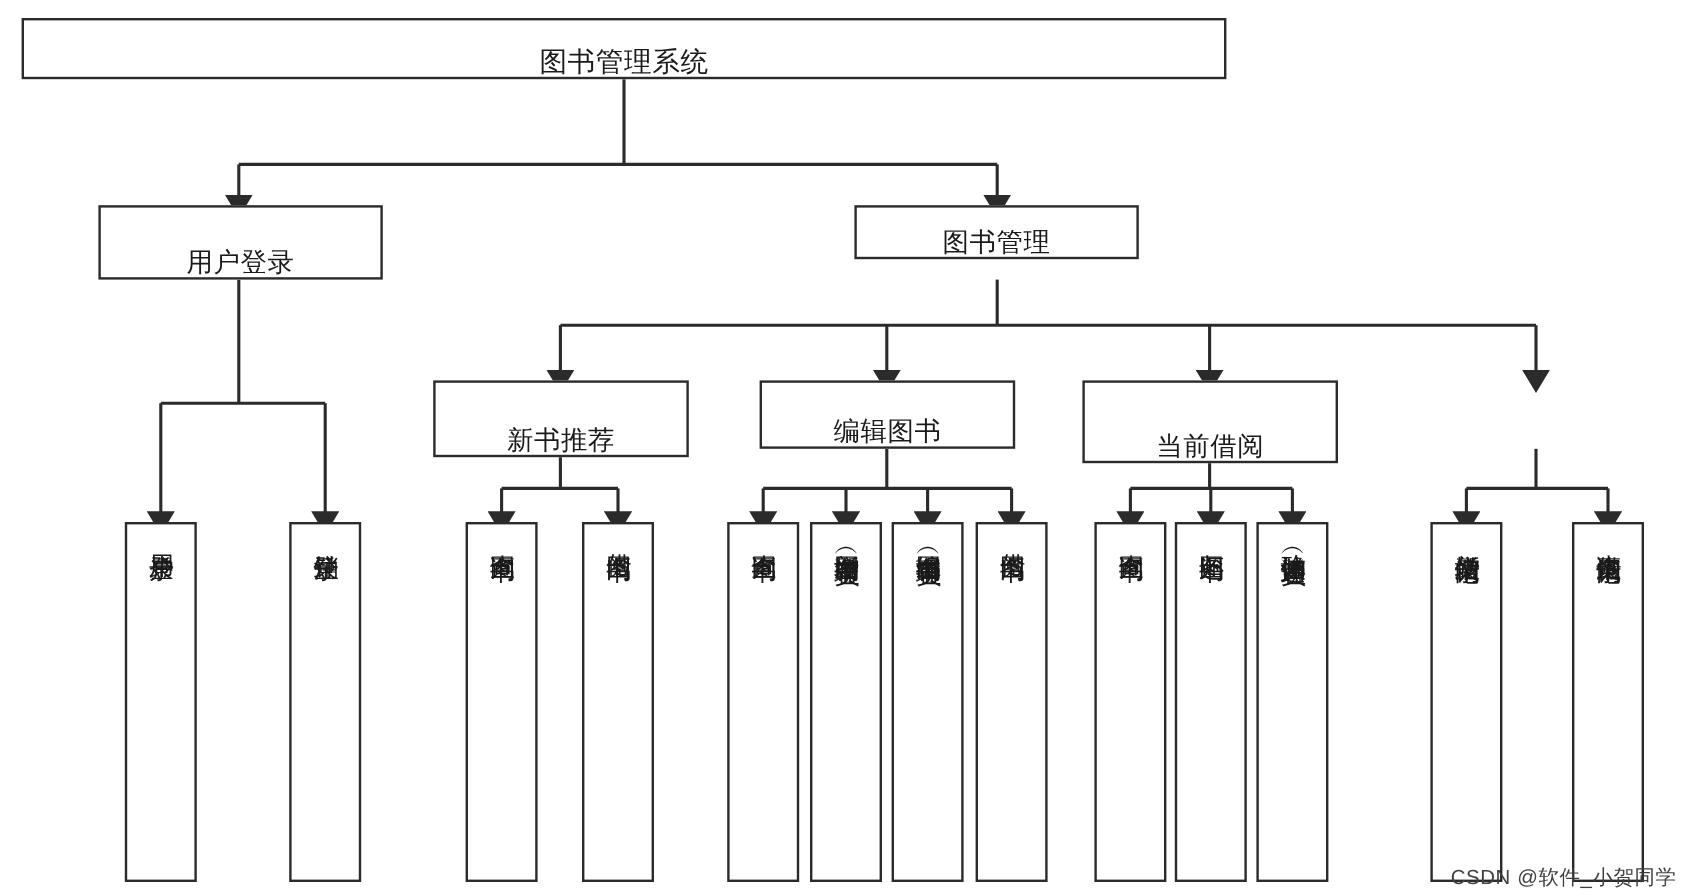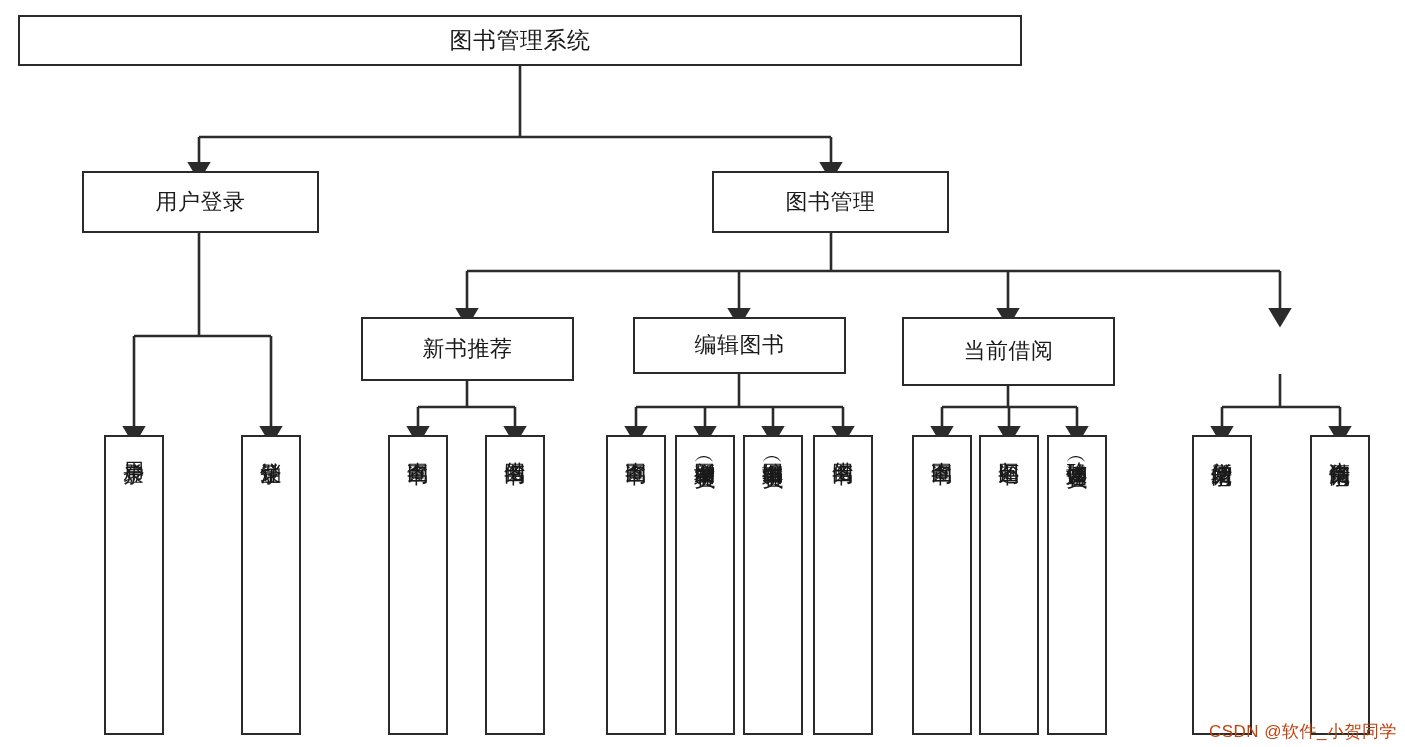--- a/index.html
+++ b/index.html
@@ -24,21 +24,21 @@
     top: 0;
     width: 1405px;
     height: 747px;
   }
   .node {
     position: absolute;
     box-sizing: border-box;
     border: 2.5px solid #2b2b2b;
     background: #ffffff;
     display: flex;
-    align-items: center;
+    align-items: flex-end;
     justify-content: center;
     color: #1a1a1a;
   }
   .node-label {
     display: block;
     text-align: center;
     white-space: nowrap;
     letter-spacing: 0.5px;
   }
   
@@ -61,21 +61,21 @@
     line-height: 1.12;
     letter-spacing: 1px;
     white-space: nowrap;
     -webkit-text-orientation: upright;
   }
   #watermark {
     position: absolute;
     right: 8px;
     bottom: 4px;
     font-size: 17px;
-    color: #c2410c;
+    color: #404040;
     white-space: nowrap;
     letter-spacing: 0.5px;
     pointer-events: none;
   }
 </style>
 </head>
 <body>
 
 <div id="diagram-canvas">
 
@@ -131,21 +131,21 @@
   </svg>
 
   <div class="node horiz root" style="left:18px; top:15px; width:1004px; height:51px;">
     <span class="node-label">图书管理系统</span>
   </div>
 
   <div class="node horiz" style="left:82px; top:171px; width:237px; height:62px;">
     <span class="node-label">用户登录</span>
   </div>
 
-  <div class="node horiz" style="left:712px; top:171px; width:237px; height:62px;">
+  <div class="node horiz" style="left:712px; top:171px; width:237px; height:45px;">
     <span class="node-label">图书管理</span>
   </div>
 
   <div class="node horiz" style="left:361px; top:317px; width:213px; height:64px;">
     <span class="node-label">新书推荐</span>
   </div>
 
   <div class="node horiz" style="left:633px; top:317px; width:213px; height:57px;">
     <span class="node-label">编辑图书</span>
   </div>

